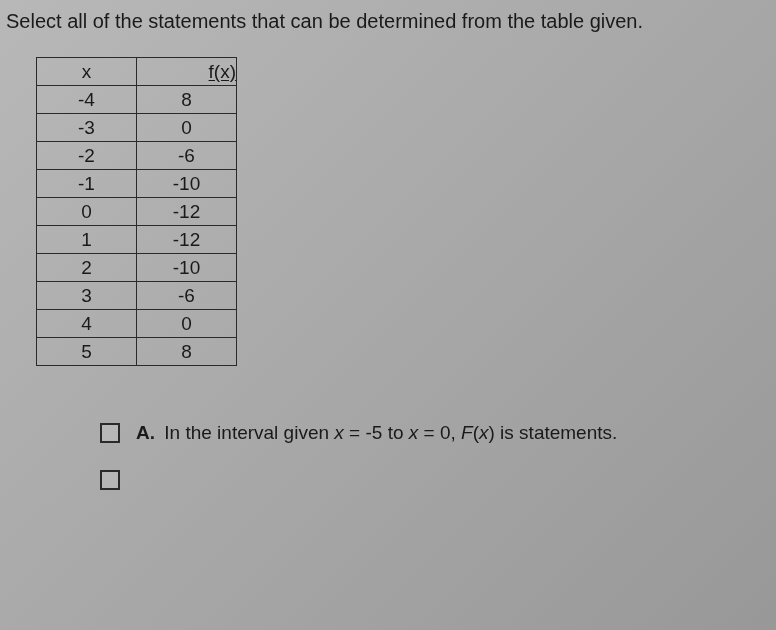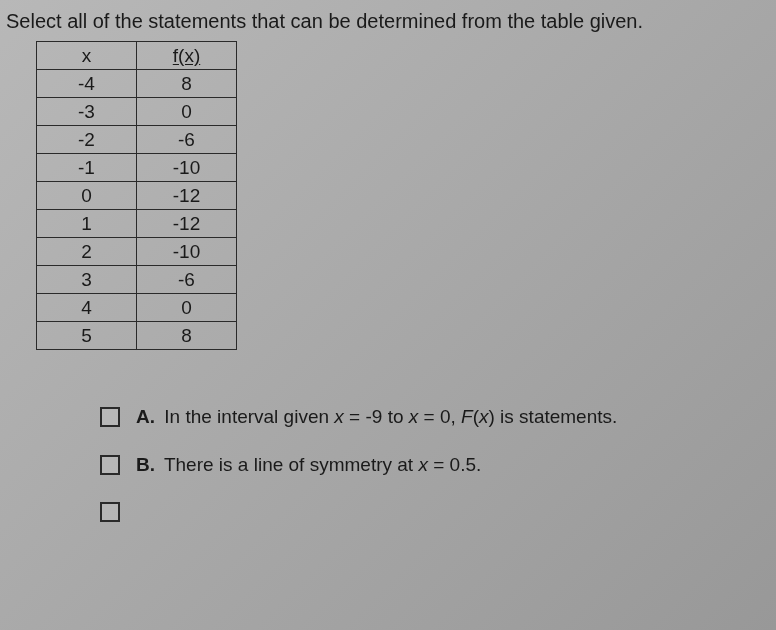--- a/index.html
+++ b/index.html
@@ -12,21 +12,21 @@
       height: 630px;
       font-family: Arial, Helvetica, sans-serif;
       background: linear-gradient(135deg, #b8b8b8 0%, #a8a8a8 50%, #989898 100%);
       padding: 10px 10px 10px 4px;
       color: #1a1a1a;
       font-size: 19px;
       overflow: hidden;
     }
     .prompt {
       font-size: 20px;
-      margin-bottom: 8px;
+      margin-bottom: 24px;
       padding-left: 2px;
     }
     .table-wrapper {
       margin-left: 32px;
       margin-top: 4px;
     }
     table {
       border-collapse: collapse;
     }
     td {
@@ -38,20 +38,21 @@
     }
     .col-x {
       width: 100px;
     }
     .col-fx {
       width: 100px;
     }
     .header-fx {
       text-decoration: underline;
       text-underline-offset: 2px;
+      text-align: right;
     }
     .options {
       margin-top: 56px;
       margin-left: 96px;
     }
     .option {
       display: flex;
       align-items: center;
       margin-bottom: 26px;
       gap: 16px;
@@ -128,29 +129,23 @@
         </tr>
   </tbody>
     </table>
 </div>
 
 <div class="options">
 
   <div class="option">
     <div class="checkbox"></div>
     <div class="option-text">
-      <span class="option-letter">A.</span><span> In the interval given </span><span class="italic">x</span><span> = -9 to </span><span class="italic">x</span><span> = 0, </span><span class="italic">F</span><span>(</span><span class="italic">x</span><span>) is statements.</span>
+      <span class="option-letter">A.</span><span> In the interval given </span><span class="italic">x</span><span> = -5 to </span><span class="italic">x</span><span> = 0, </span><span class="italic">F</span><span>(</span><span class="italic">x</span><span>) is statements.</span>
     </div>
   </div>
 
-  <div class="option">
-    <div class="checkbox"></div>
-    <div class="option-text">
-      <span class="option-letter">B.</span><span> There is a line of symmetry at </span><span class="italic">x</span><span> = 0.5.</span>
-    </div>
-  </div>
 
 
   <div class="option">
     <div class="checkbox"></div>
   </div>
 
 </div>
 
 </body></html>

